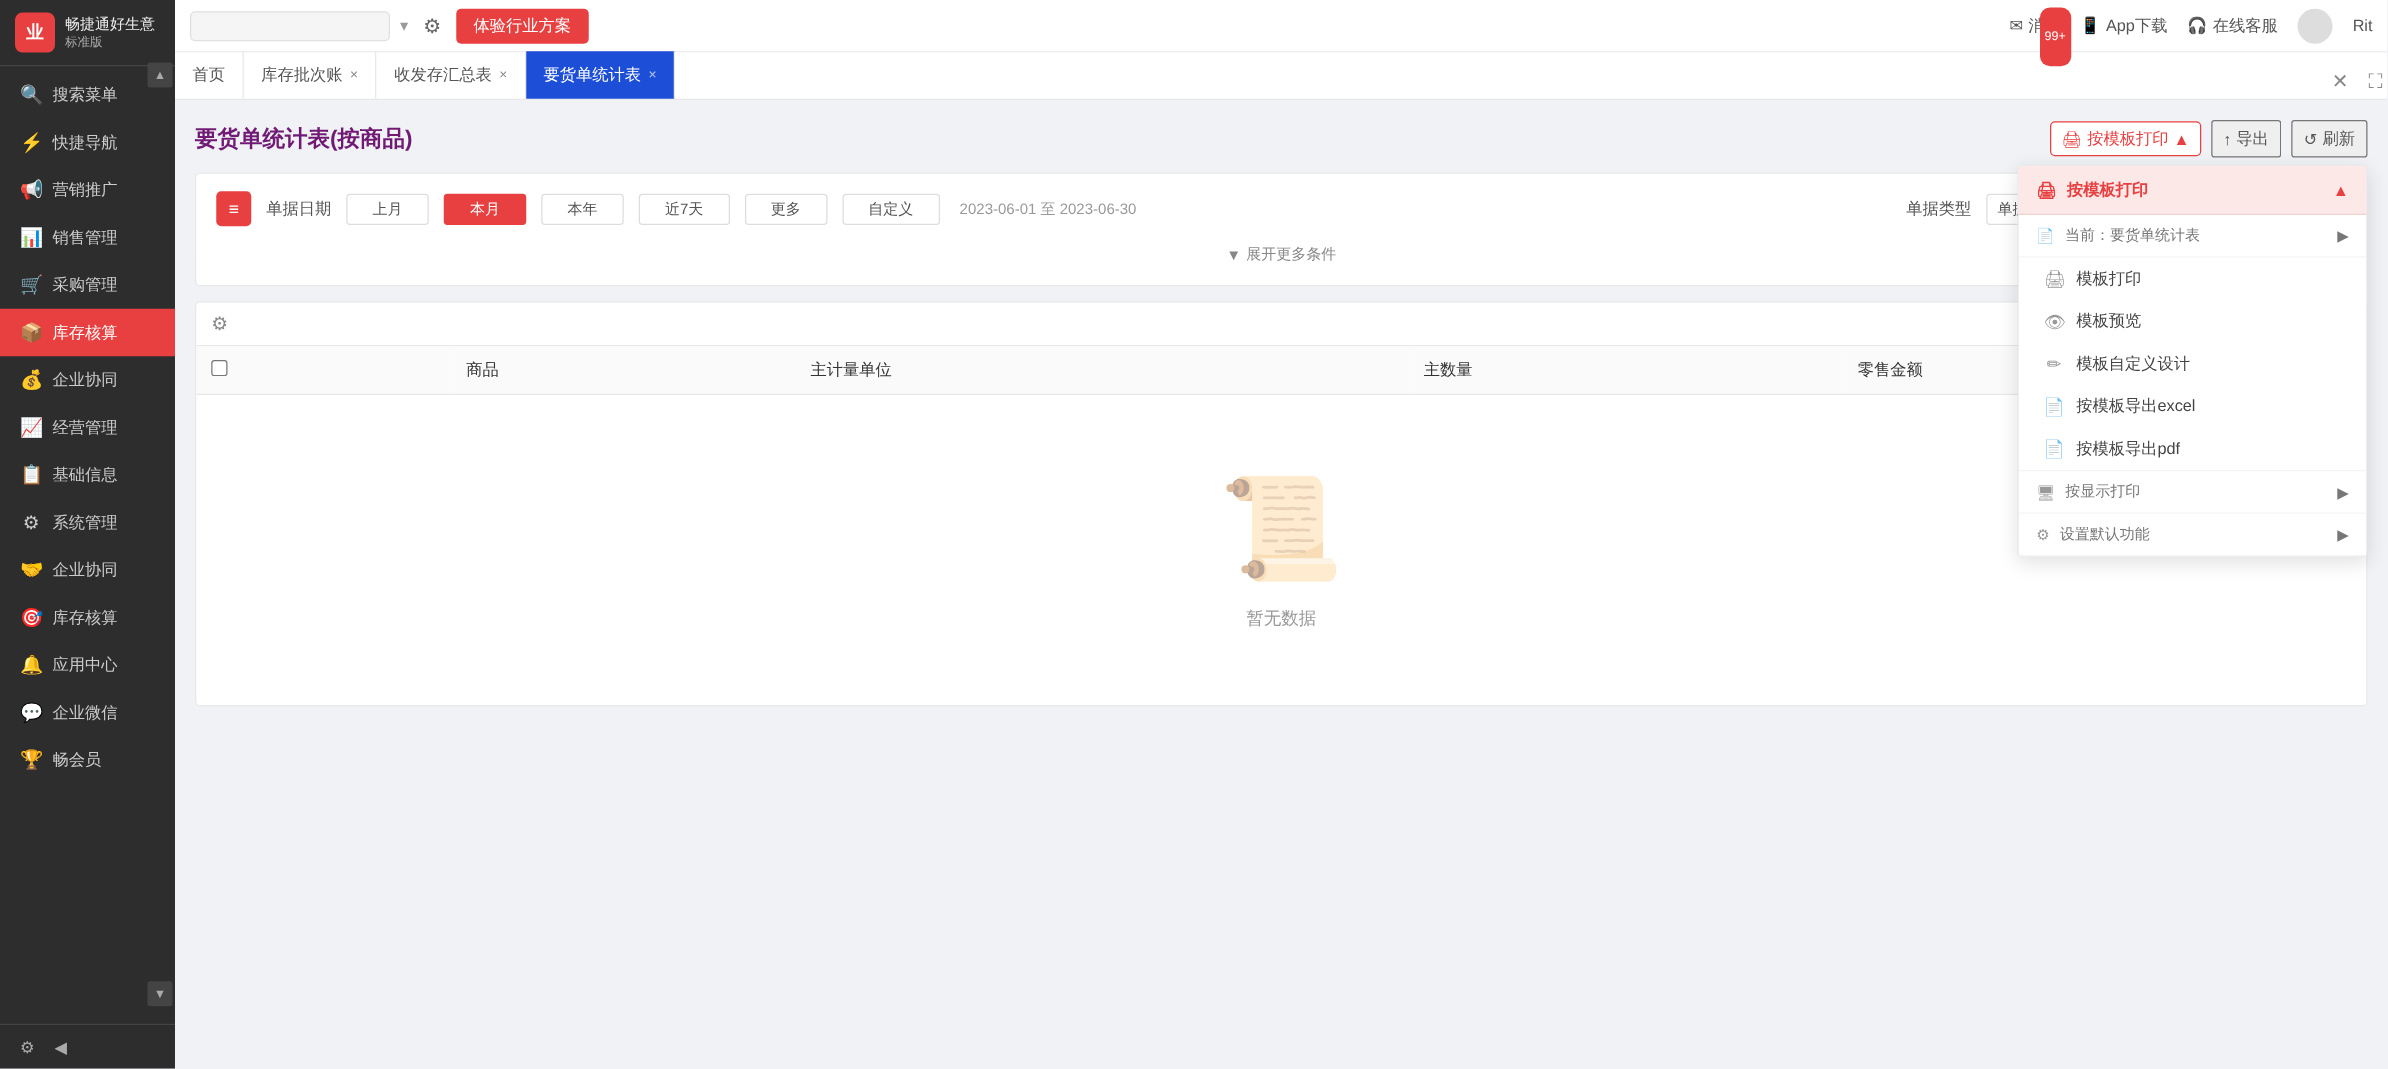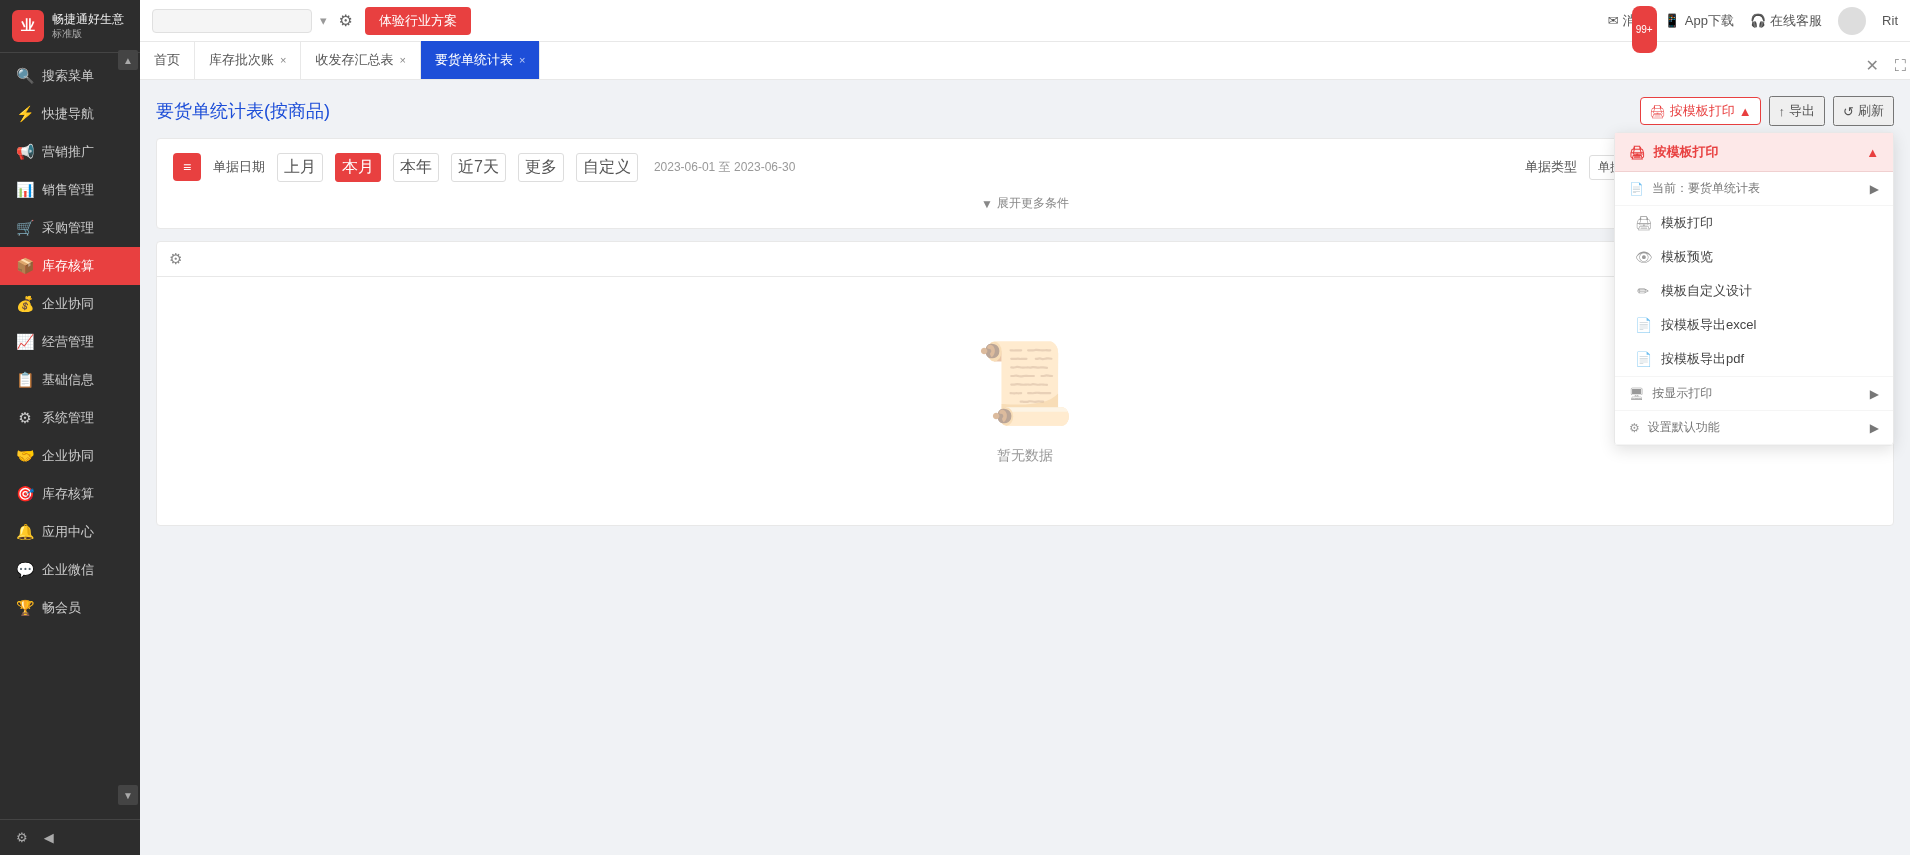--- a/index.html
+++ b/index.html
@@ -172,22 +172,22 @@
       position: relative;
     }
 
     
     .page-header {
       display: flex; align-items: center; justify-content: space-between;
       margin-bottom: 12px;
     }
     .page-title {
       font-size: 18px;
-      font-weight: 400;
-      color: #1d4ed8;
+      font-weight: 700;
+      color: #701a75;
     }
     .page-actions {
       display: flex; align-items: center; gap: 8px;
       position: relative;
     }
     .btn-print {
       display: flex; align-items: center; gap: 4px;
       color: #e84040; font-size: 13px; cursor: pointer;
       padding: 4px 8px;
       border: 1px solid #e84040;
@@ -219,24 +219,24 @@
     }
     .filter-toggle-btn {
       width: 28px; height: 28px;
       background: #e84040;
       border-radius: 4px;
       display: flex; align-items: center; justify-content: center;
       color: white; font-size: 14px; cursor: pointer;
     }
     .filter-label { color: #555; font-size: 13px; white-space: nowrap; }
     .date-btn {
-      padding: 3px 6px;
+      padding: 3px 20px;
       border: 1px solid #ddd;
       border-radius: 3px;
-      font-size: 16px;
+      font-size: 12px;
       cursor: pointer;
       background: white;
       color: #555;
     }
     .date-btn.active {
       background: #e84040;
       color: white;
       border-color: #e84040;
     }
     .date-range { font-size: 12px; color: #999; margin-left: 4px; }
@@ -589,20 +589,33 @@
           <span>▼</span>
           <span>展开更多条件</span>
         </button>
       </div>
     </div>
 
     <div class="table-wrap">
       <div class="table-toolbar">
         <span class="table-gear">⚙</span>
       </div>
+      <table>
+        <thead>
+          <tr id="tableHeaderRow">
+          <th><input type="checkbox" style=""></th>
+              <th>商品</th>
+              <th>主计量单位</th>
+              <th>主数量</th>
+              <th>零售金额</th>
+            </tr>
+        </thead>
+        <tbody id="tableBody">
+        </tbody>
+      </table>
       <div class="empty-state">
         <div class="empty-icon">📜</div>
         <div class="empty-text">暂无数据</div>
       </div>
     </div>
 
   </div>
 </div>
 
 </body></html>

